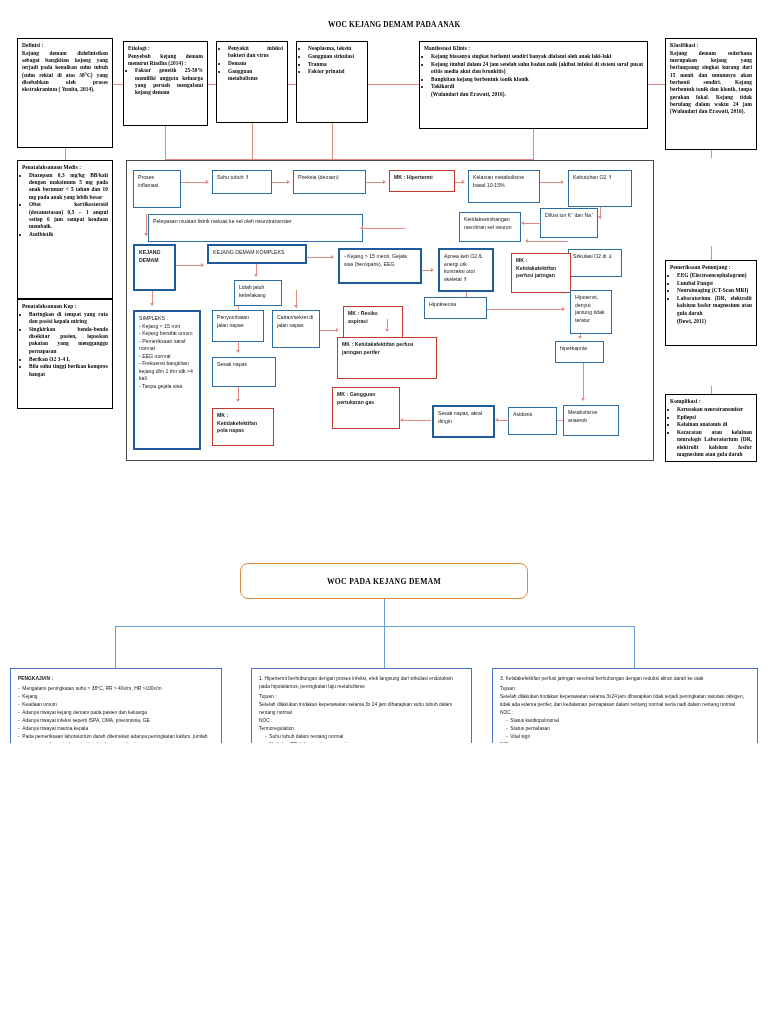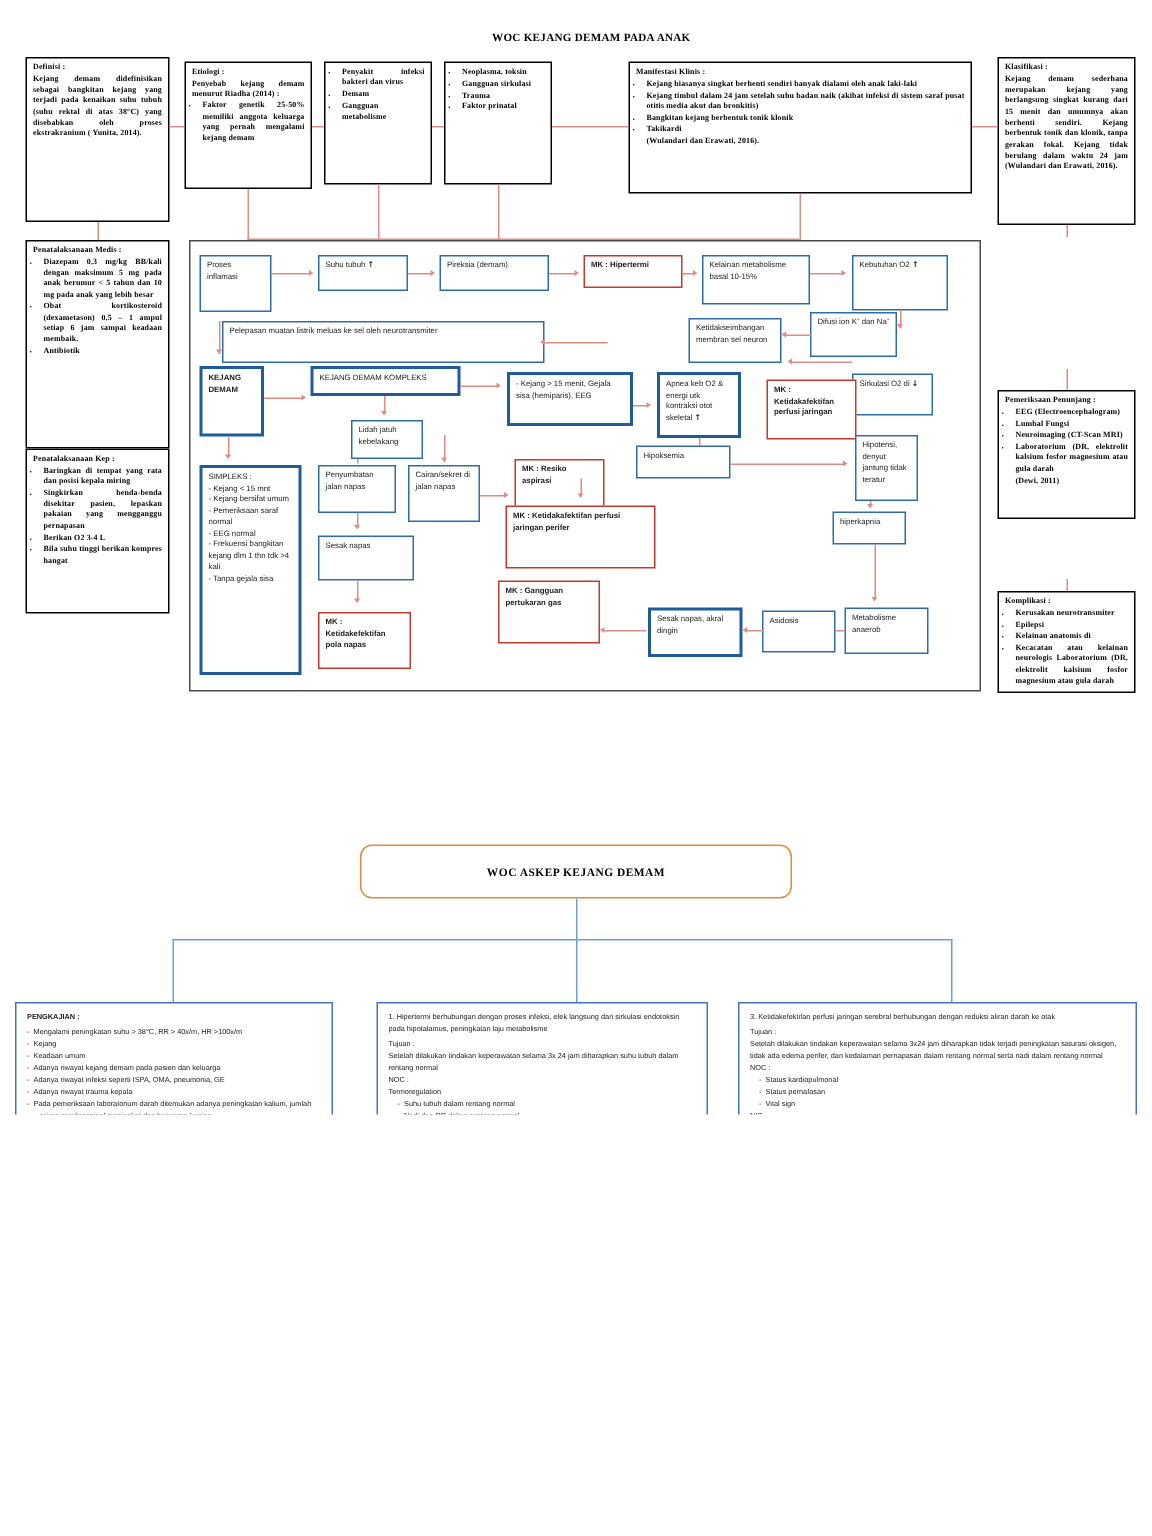--- a/index.html
+++ b/index.html
@@ -318,21 +318,21 @@
   <div class="box bl flow" style="left:563px; top:405px; width:56px; height:31px;">Metabolisme anaerob</div>
 
   <div class="ln lnv" style="left:583px; top:363px; height:36px;"></div>
   <div class="arw arw-d" style="left:580.8px; top:398px;"></div>
   <div class="ln lnh" style="left:557px; top:420px; width:6px;"></div>
   <div class="ln lnh" style="left:498px; top:420px; width:11px;"></div>
   <div class="arw arw-l" style="left:495px; top:417.5px;"></div>
   <div class="ln lnh" style="left:403px; top:420px; width:28px;"></div>
   <div class="arw arw-l" style="left:400px; top:417.5px;"></div>
 
-  <div class="askep-title" style="left:240px; top:563px; width:288px; height:36px;">WOC ASKEP KEJANG DEMAM</div>
+  <div class="askep-title" style="left:240px; top:563px; width:288px; height:36px;">WOC PADA KEJANG DEMAM</div>
 
   <div class="ln lnv lnblue" style="left:384px; top:599px; height:27px; width:1.4px;"></div>
   <div class="ln lnh lnblue" style="left:115px; top:626px; width:520px; height:1.4px;"></div>
   <div class="ln lnv lnblue" style="left:115px; top:626px; height:42px; width:1.4px;"></div>
   <div class="ln lnv lnblue" style="left:384px; top:626px; height:42px; width:1.4px;"></div>
   <div class="ln lnv lnblue" style="left:634px; top:626px; height:42px; width:1.4px;"></div>
 
   <div class="dxbox" style="left:10px; top:668px; width:212px; height:140px;">
     <span class="ttl pengkajian-ttl">PENGKAJIAN :</span>
     <span class="ind">-&nbsp;&nbsp;<span>Mengalami peningkatan suhu &gt; 38°C, RR &gt; 40x/m, HR &gt;100x/m</span></span>

